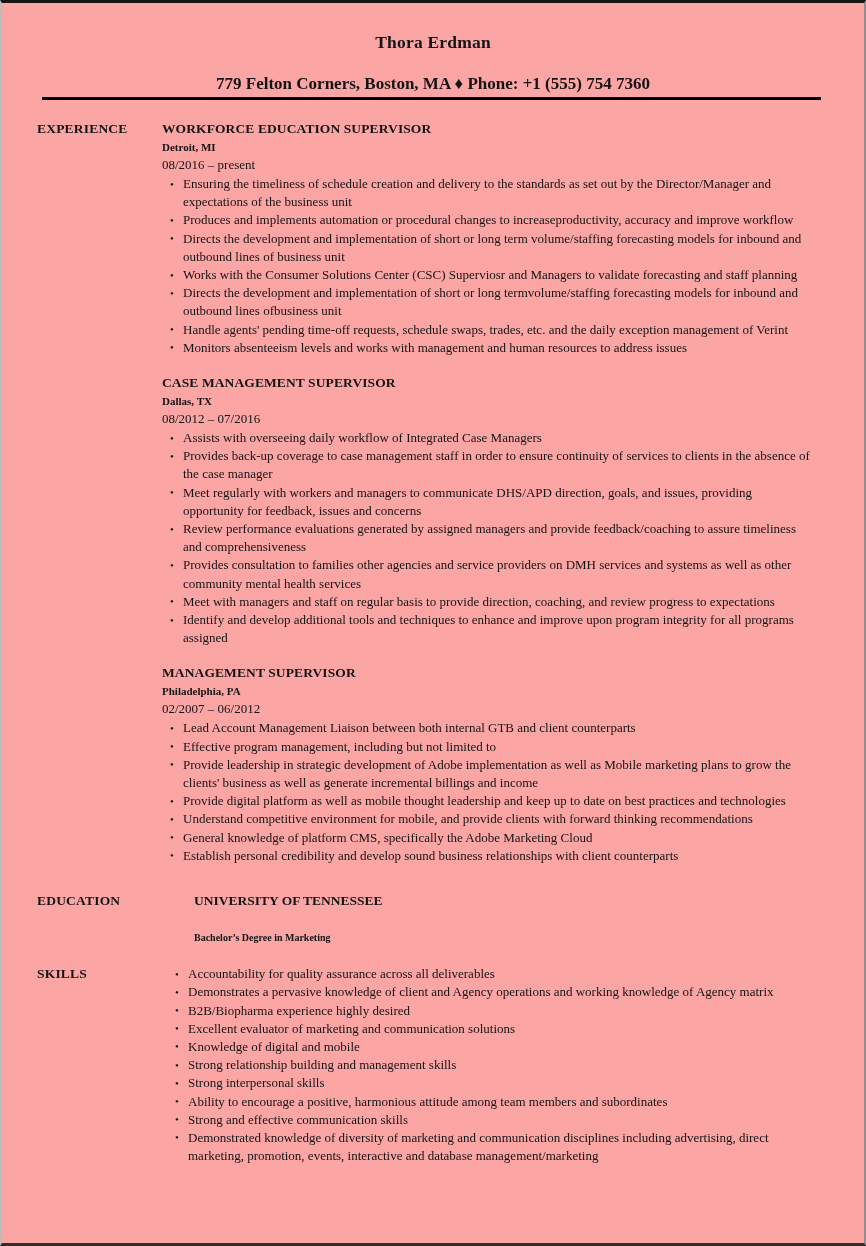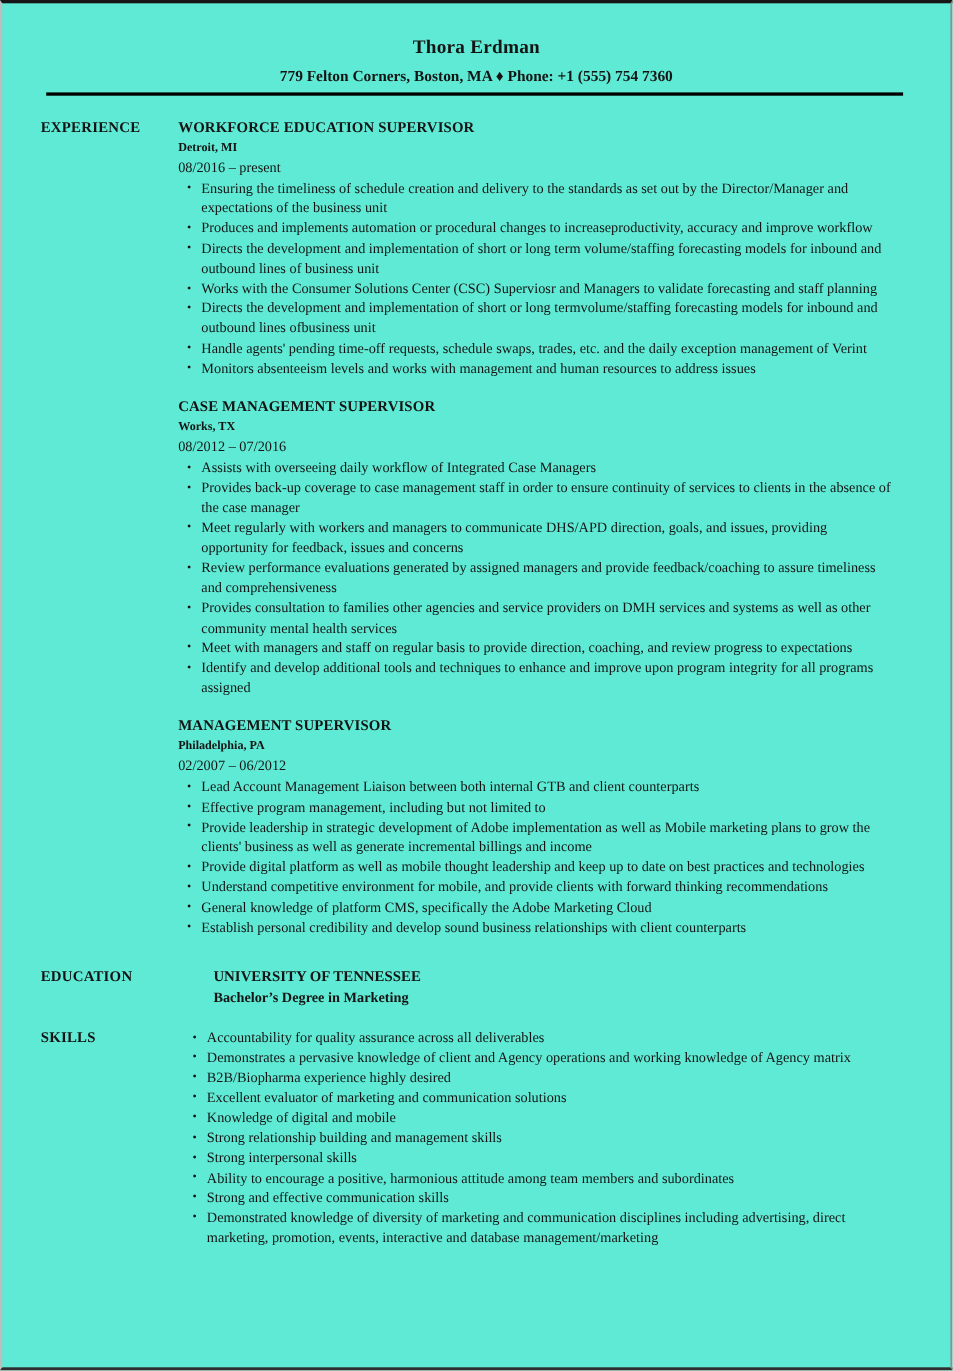--- a/index.html
+++ b/index.html
@@ -3,32 +3,32 @@
 <meta charset="utf-8">
 <style>
   * { margin: 0; padding: 0; box-sizing: border-box; }
   html, body { background: #ffffff; }
   body { width: 866px; }
 
   .page {
     width: 866px;
     height: 1246px;
     overflow: hidden;
-    background: #5eead4;
+    background: #fca5a5;
     border-top: 3px solid #161616;
     border-bottom: 3px solid #2e2e2e;
     border-left: 2px solid #bdbdbd;
     border-right: 2px solid #8f8f8f;
     font-family: "Liberation Serif", "DejaVu Serif", serif;
     color: #141414;
   }
 
   header { text-align: center; padding-top: 28px; }
   .person-name { font-size: 17.5px; line-height: 22px; font-weight: bold; letter-spacing: 0.2px; }
-  .contact-line { font-size: 14px; font-weight: bold; margin-top: 9px; line-height: 17px; }
+  .contact-line { font-size: 17px; font-weight: bold; margin-top: 22px; line-height: 17px; }
   .header-rule { height: 3px; background: #000; margin: 5px 43px 0 40px; }
 
   main { padding: 19px 52px 0 35px; }
 
   .section { display: grid; grid-template-columns: 125px 1fr; align-items: start; }
   .section-education { margin-top: 26px; gap: 32px; }
   .section-skills { margin-top: 17px; }
 
   .section-label { font-size: 13.5px; font-weight: bold; line-height: 19px; letter-spacing: 0.2px; }
 
@@ -37,21 +37,21 @@
   .job-location { font-size: 11px; font-weight: bold; line-height: 19px; }
   .job-dates { font-size: 13px; line-height: 16px; }
 
   ul.bullets { list-style: none; margin-top: 2px; }
   li.bullet { position: relative; padding-left: 21px; font-size: 13px; line-height: 18.2px; }
   li.bullet .dot { position: absolute; left: 8px; top: -0.5px; font-size: 11px; }
 
   #skills-list { margin-left: 5px; margin-top: 1px; }
 
   .school-name { font-size: 13.5px; font-weight: bold; line-height: 19px; }
-  .degree { font-size: 13px; font-weight: bold; line-height: 19px; }
+  .degree { font-size: 10px; font-weight: bold; line-height: 19px; margin-top: 18px; }
 </style>
 </head>
 <body>
 
 <div class="page">
 
   <header>
     <h1 class="person-name">Thora Erdman</h1>
     <div class="contact-line">779 Felton Corners, Boston, MA ♦ Phone: +1 (555) 754 7360</div>
     <div class="header-rule"></div>
@@ -71,21 +71,21 @@
               <li class="bullet"><span class="dot">•</span><span class="btext">Produces and implements automation or procedural changes to increaseproductivity, accuracy and improve workflow</span></li>
               <li class="bullet"><span class="dot">•</span><span class="btext">Directs the development and implementation of short or long term volume/staffing forecasting models for inbound and outbound lines of business unit</span></li>
               <li class="bullet"><span class="dot">•</span><span class="btext">Works with the Consumer Solutions Center (CSC) Superviosr and Managers to validate forecasting and staff planning</span></li>
               <li class="bullet"><span class="dot">•</span><span class="btext">Directs the development and implementation of short or long termvolume/staffing forecasting models for inbound and outbound lines ofbusiness unit</span></li>
               <li class="bullet"><span class="dot">•</span><span class="btext">Handle agents' pending time-off requests, schedule swaps, trades, etc. and the daily exception management of Verint</span></li>
               <li class="bullet"><span class="dot">•</span><span class="btext">Monitors absenteeism levels and works with management and human resources to address issues</span></li>
             </ul>
           </section>
           <section class="job">
             <h2 class="job-title">CASE MANAGEMENT SUPERVISOR</h2>
-            <div class="job-location">Works, TX</div>
+            <div class="job-location">Dallas, TX</div>
             <div class="job-dates">08/2012 – 07/2016</div>
             <ul class="bullets">
               <li class="bullet"><span class="dot">•</span><span class="btext">Assists with overseeing daily workflow of Integrated Case Managers</span></li>
               <li class="bullet"><span class="dot">•</span><span class="btext">Provides back-up coverage to case management staff in order to ensure continuity of services to clients in the absence of the case manager</span></li>
               <li class="bullet"><span class="dot">•</span><span class="btext">Meet regularly with workers and managers to communicate DHS/APD direction, goals, and issues, providing opportunity for feedback, issues and concerns</span></li>
               <li class="bullet"><span class="dot">•</span><span class="btext">Review performance evaluations generated by assigned managers and provide feedback/coaching to assure timeliness and comprehensiveness</span></li>
               <li class="bullet"><span class="dot">•</span><span class="btext">Provides consultation to families other agencies and service providers on DMH services and systems as well as other community mental health services</span></li>
               <li class="bullet"><span class="dot">•</span><span class="btext">Meet with managers and staff on regular basis to provide direction, coaching, and review progress to expectations</span></li>
               <li class="bullet"><span class="dot">•</span><span class="btext">Identify and develop additional tools and techniques to enhance and improve upon program integrity for all programs assigned</span></li>
             </ul>

